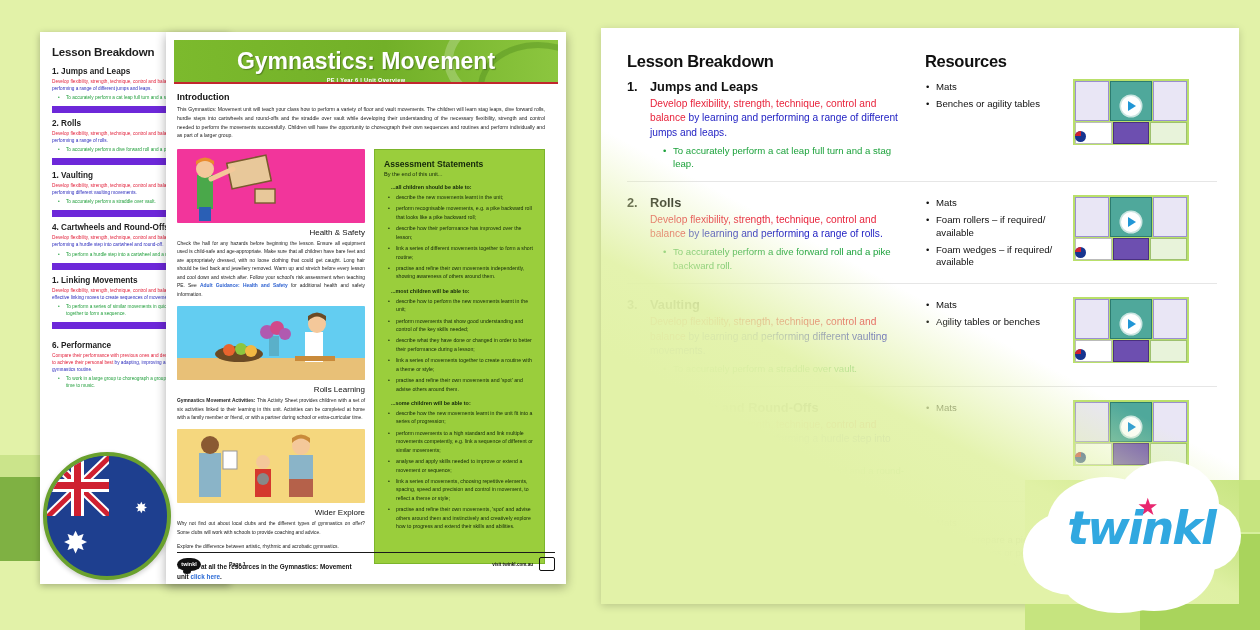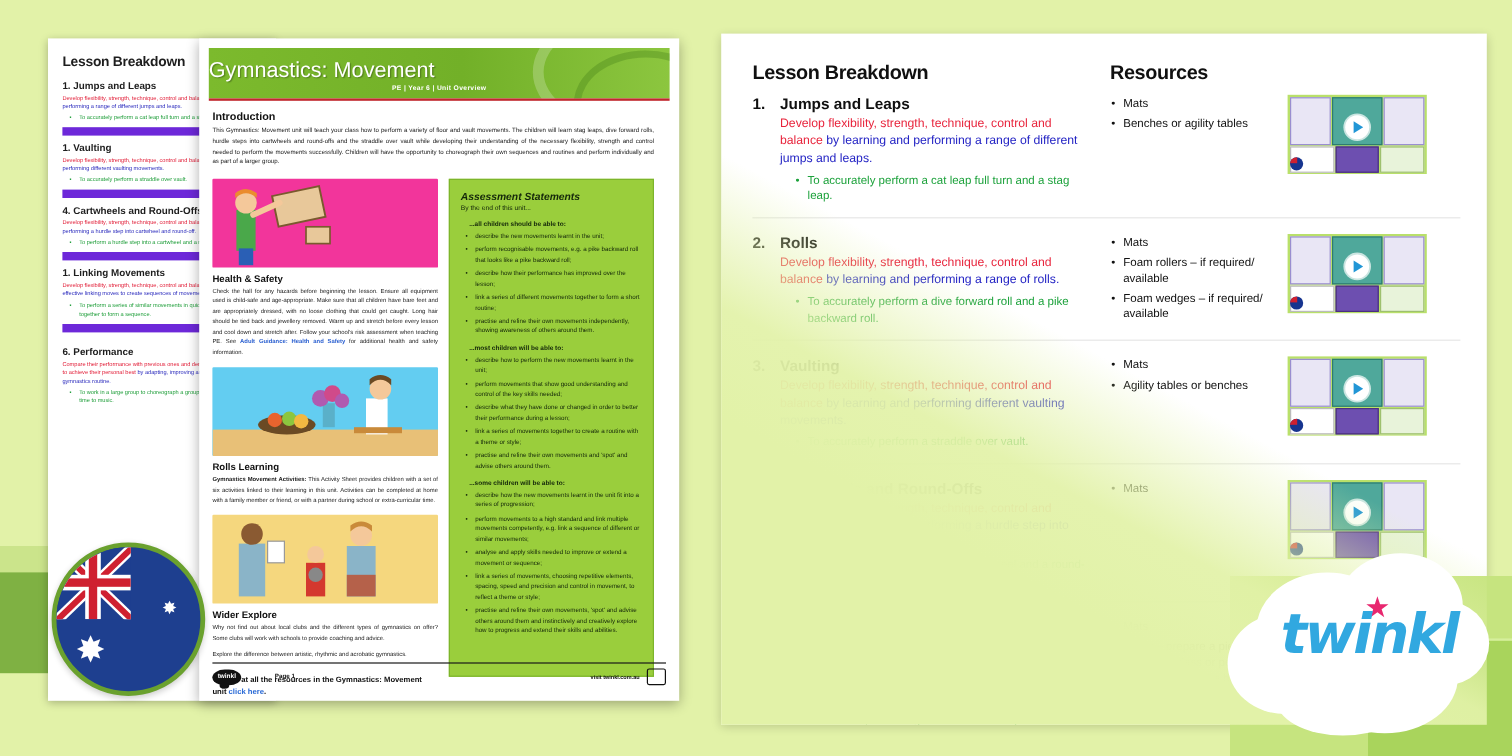--- a/index.html
+++ b/index.html
@@ -64,53 +64,53 @@
   }
   .dh .swoosh1 {
     position: absolute; right: -26px; top: -30px; width: 140px; height: 100px;
     border-radius: 50%; border: 9px solid rgba(255,255,255,.22);
   }
   .dh .swoosh2 {
     position: absolute; right: -40px; top: 2px; width: 120px; height: 90px;
     border-radius: 50%; border: 6px solid rgba(60,120,20,.30);
   }
   .dh-title {
-    position: relative; color: #fff; font-weight: normal;
-    font-size: 18px; padding-top: 8px; text-shadow: 1px 1px 1px rgba(0,0,0,.3);
+    position: relative; text-align: center; color: #fff; font-weight: bold;
+    font-size: 23px; padding-top: 8px; text-shadow: 1px 1px 1px rgba(0,0,0,.3);
   }
   .dh-sub {
     position: relative; text-align: center; color: #fff; font-weight: bold;
     font-size: 5.6px; letter-spacing: .3px; margin-top: 2px;
   }
 
   .dbody { padding: 8px 21px 0 11px; }
   .sec-h { font-size: 9px; font-weight: bold; color: #111; margin-bottom: 3px; }
   .intro-p { font-size: 5.1px; line-height: 1.72; color: #1a1a1a; text-align: justify; }
 
   .cols { display: flex; gap: 9px; margin-top: 9px; }
   .col-l { width: 188px; }
   .col-r { width: 182px; }
 
   .pic { width: 100%; height: 74px; border-radius: 1px; position: relative; overflow: hidden; }
   .pic-pink { background: #f2359b; }
   .pic-blue { background: #63cdf1; }
   .pic-cream { background: #f5d77e; }
 
-  .blk-h { font-size: 8px; font-weight: bold; color: #111; margin: 5px 0 3px; }
+  .blk-h { font-size: 8px; font-weight: normal; color: #111; margin: 5px 0 3px; text-align: right; }
   .blk-p { font-size: 4.9px; line-height: 1.72; color: #1a1a1a; text-align: justify; }
   .blk-p .lnk { color: #2a5fd0; font-weight: bold; }
   .blk-p .bld { font-weight: bold; }
   .cta { font-size: 6.4px; font-weight: bold; color: #111; line-height: 1.55; margin-top: 10px; }
   .cta .lnk { color: #2a6ad6; }
 
   .assess {
     background: #9ace3c; border: 1px solid #7cb52b; padding: 9px 9px 10px 9px;
     min-height: 415px;
   }
-  .assess h3 { font-size: 8.6px; font-weight: bold; color: #14270a; font-style: italic; }
+  .assess h3 { font-size: 8.6px; font-weight: bold; color: #14270a; }
   .assess .lead { font-size: 5.6px; color: #14270a; margin-top: 2px; }
   .assess .grp { font-size: 5.4px; font-weight: bold; color: #14270a; margin: 7px 0 3px 7px; }
   .assess ul { list-style: none; }
   .assess li {
     font-size: 5.2px; line-height: 1.62; color: #14270a;
     padding-left: 12px; position: relative; margin-bottom: 3px;
   }
   .assess li:before { content: "•"; position: absolute; left: 4px; }
 
   .dfoot {
@@ -255,20 +255,25 @@
   <div class="band-left-lite"></div>
   <div class="band-left"></div>
 
   <div class="doc-back">
     <div class="mini-h">Lesson Breakdown</div>
     <div id="mini-list">
         <div class="mini-item">
           <div class="mini-num">1. Jumps and Leaps</div>
           <div class="mini-obj"><span class="r">Develop flexibility, strength, technique, control and balance</span><span class="b"> by learning and performing a range of different jumps and leaps.</span></div>
           <div class="mini-sub">To accurately perform a cat leap full turn and a stag leap.</div>
+        </div>
+        <div class="mini-item">
+          <div class="mini-num">2. Rolls</div>
+          <div class="mini-obj"><span class="r">Develop flexibility, strength, technique, control and balance</span><span class="b"> by learning and performing a range of rolls.</span></div>
+          <div class="mini-sub">To accurately perform a dive forward roll and a pike backward roll.</div>
         </div>
         <div class="mini-item">
           <div class="mini-num">1. Vaulting</div>
           <div class="mini-obj"><span class="r">Develop flexibility, strength, technique, control and balance</span><span class="b"> by learning and performing different vaulting movements.</span></div>
           <div class="mini-sub">To accurately perform a straddle over vault.</div>
         </div>
         <div class="mini-item">
           <div class="mini-num">4. Cartwheels and Round-Offs</div>
           <div class="mini-obj"><span class="r">Develop flexibility, strength, technique, control and balance</span><span class="b"> by learning and performing a hurdle step into cartwheel and round-off.</span></div>
           <div class="mini-sub">To perform a hurdle step into a cartwheel and a round-off.</div>

